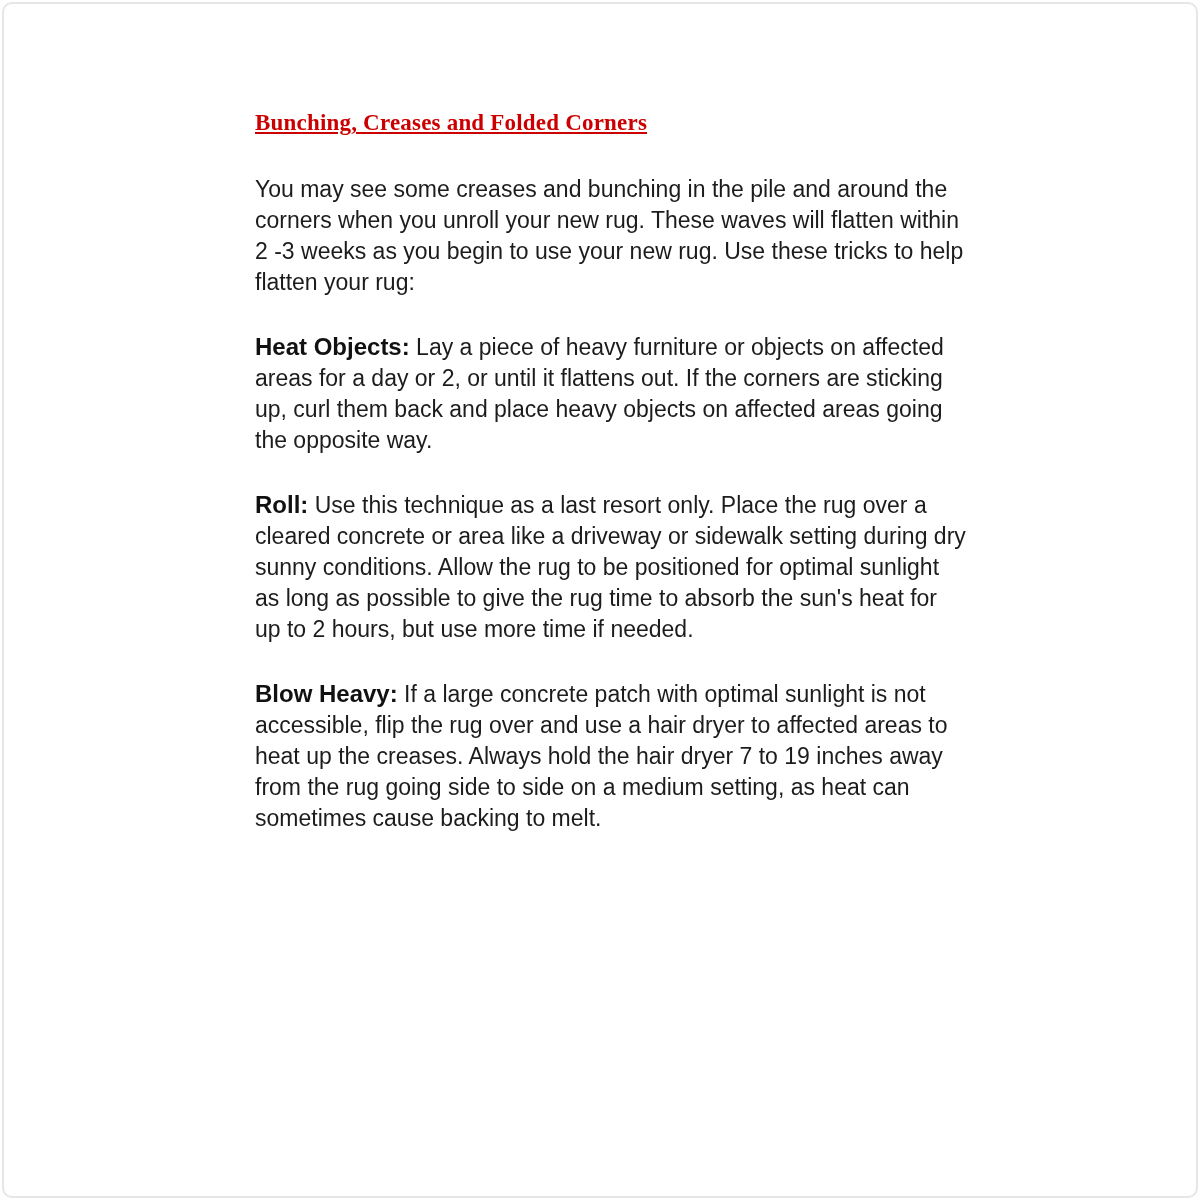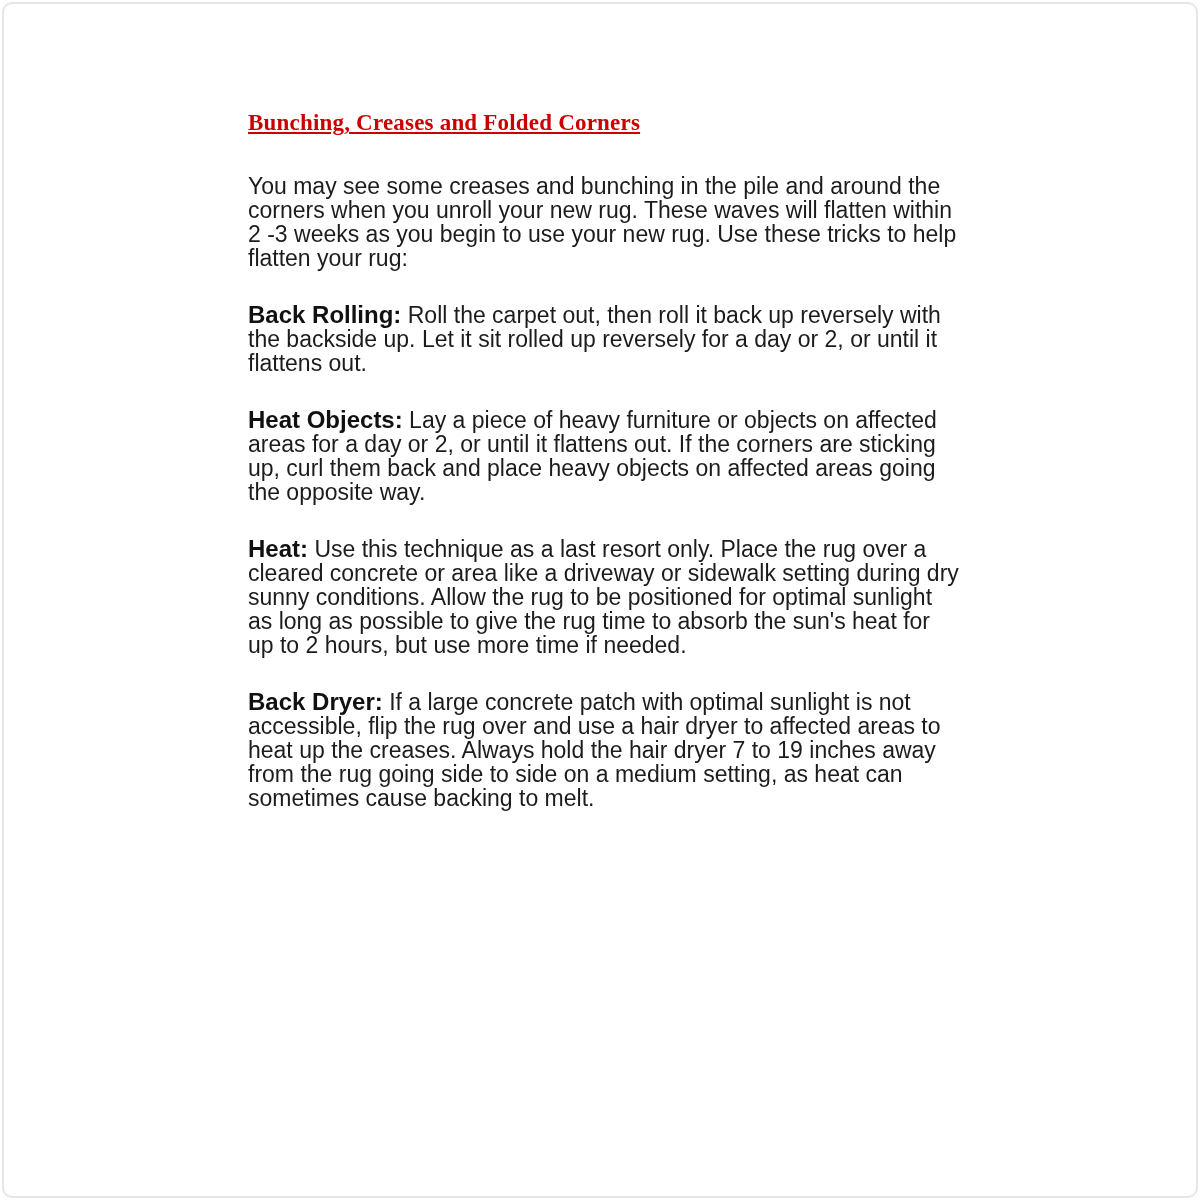--- a/index.html
+++ b/index.html
@@ -15,68 +15,64 @@
   .page-frame {
     position: absolute;
     top: 2px; left: 2px; right: 2px; bottom: 2px;
     border: 2px solid #e6e6e6;
     border-radius: 10px;
     pointer-events: none;
   }
   .doc {
     position: absolute;
     top: 110px;
-    left: 248px;
+    left: 255px;
     width: 712px;
   }
   .doc-title {
     font-family: "Liberation Serif", "DejaVu Serif", serif;
     font-weight: 700;
     font-size: 23px;
     color: #cc0000;
     text-decoration: underline;
     margin: 0 0 38px 0;
     letter-spacing: 0.2px;
   }
   p.body-text {
     font-size: 23px;
-    line-height: 24px;
+    line-height: 31px;
     margin: 0 0 33px 0;
     color: #1c1c1c;
   }
   p.body-text .lead {
     font-weight: 700;
     font-size: 24px;
     color: #111111;
   }
 </style>
 </head>
 <body>
 
 <div class="page-frame"></div>
 
 <div class="doc">
 
   <h1 class="doc-title">Bunching, Creases and Folded Corners</h1>
 
   <p class="body-text">You may see some creases and bunching in the pile and around the corners when you unroll your new rug. These waves will flatten within 2 -3 weeks as you begin to use your new rug. Use these tricks to help flatten your rug:</p>
 
-  <p class="body-text">
-    <strong class="lead">Back Rolling:</strong>
-    <span>Roll the carpet out, then roll it back up reversely with the backside up. Let it sit rolled up reversely for a day or 2, or until it flattens out.</span>
-  </p>
 
   <p class="body-text">
     <strong class="lead">Heat Objects:</strong>
     <span>Lay a piece of heavy furniture or objects on affected areas for a day or 2, or until it flattens out. If the corners are sticking up, curl them back and place heavy objects on affected areas going the opposite way.</span>
   </p>
 
   <p class="body-text">
-    <strong class="lead">Heat:</strong>
+    <strong class="lead">Roll:</strong>
     <span>Use this technique as a last resort only. Place the rug over a cleared concrete or area like a driveway or sidewalk setting during dry sunny conditions. Allow the rug to be positioned for optimal sunlight as long as possible to give the rug time to absorb the sun's heat for up to 2 hours, but use more time if needed.</span>
   </p>
 
   <p class="body-text">
-    <strong class="lead">Back Dryer:</strong>
+    <strong class="lead">Blow Heavy:</strong>
     <span>If a large concrete patch with optimal sunlight is not accessible, flip the rug over and use a hair dryer to affected areas to heat up the creases. Always hold the hair dryer 7 to 19 inches away from the rug going side to side on a medium setting, as heat can sometimes cause backing to melt.</span>
   </p>
 
 </div>
 
 </body></html>

